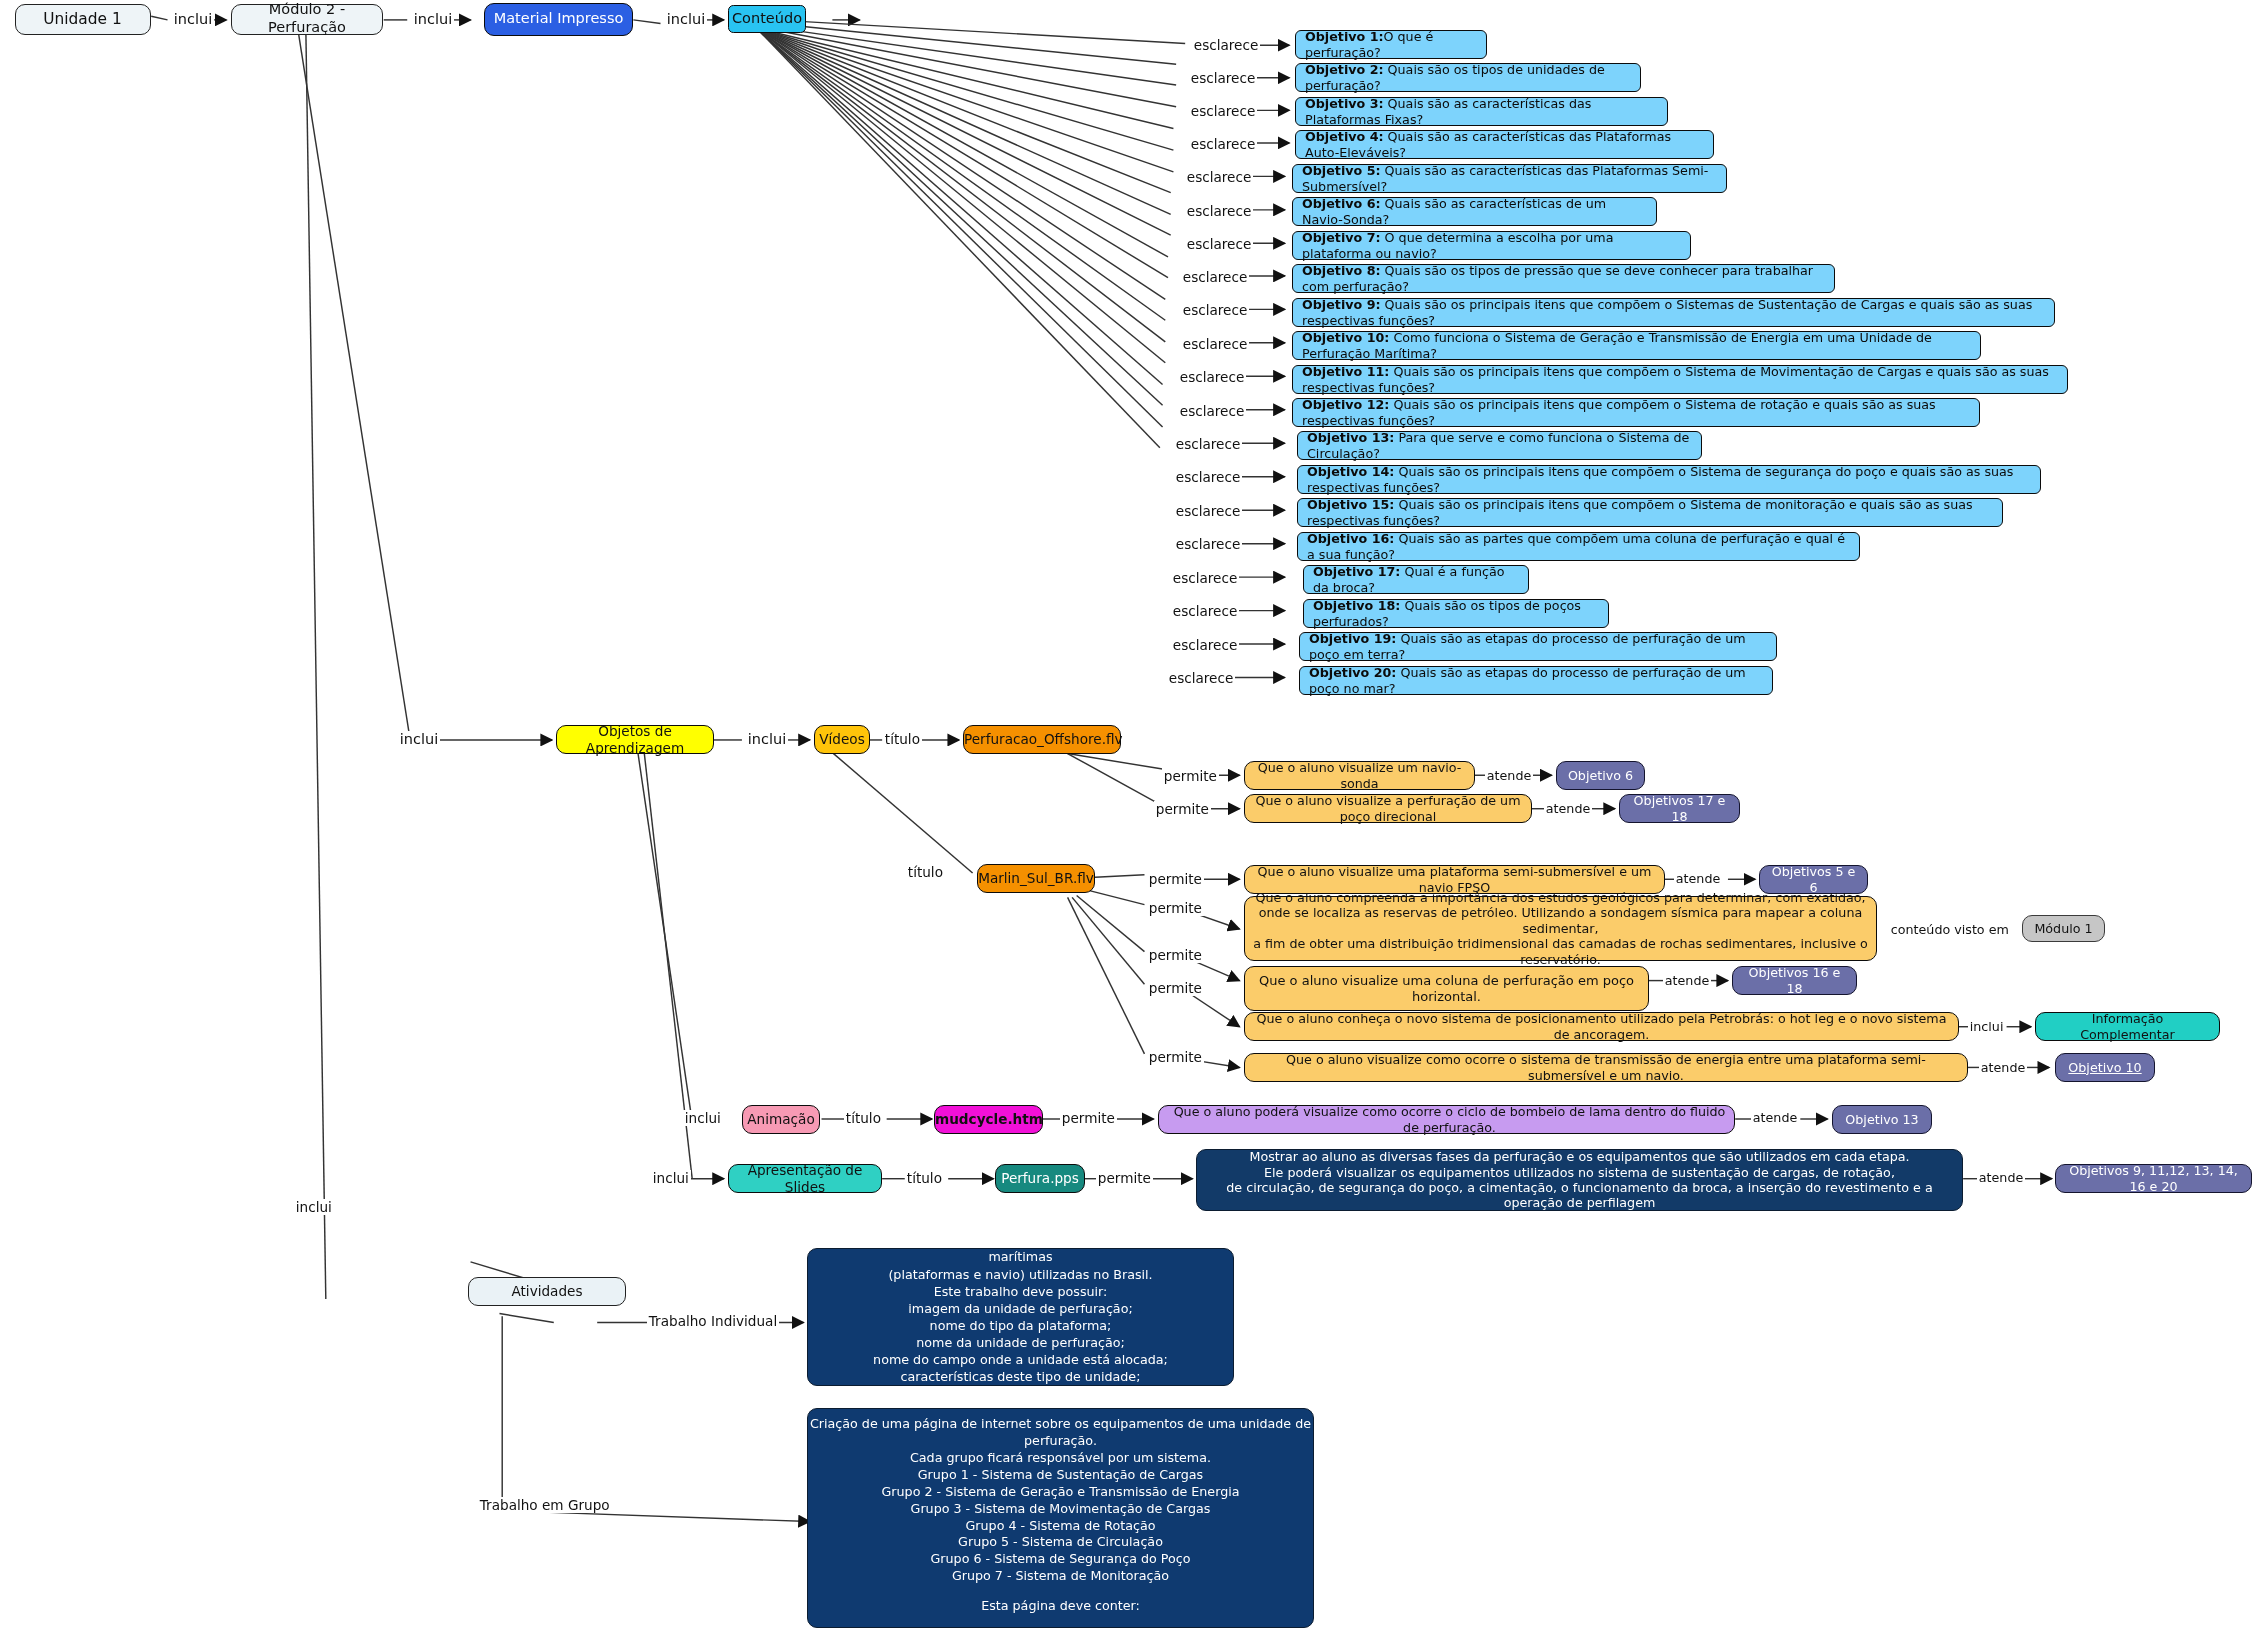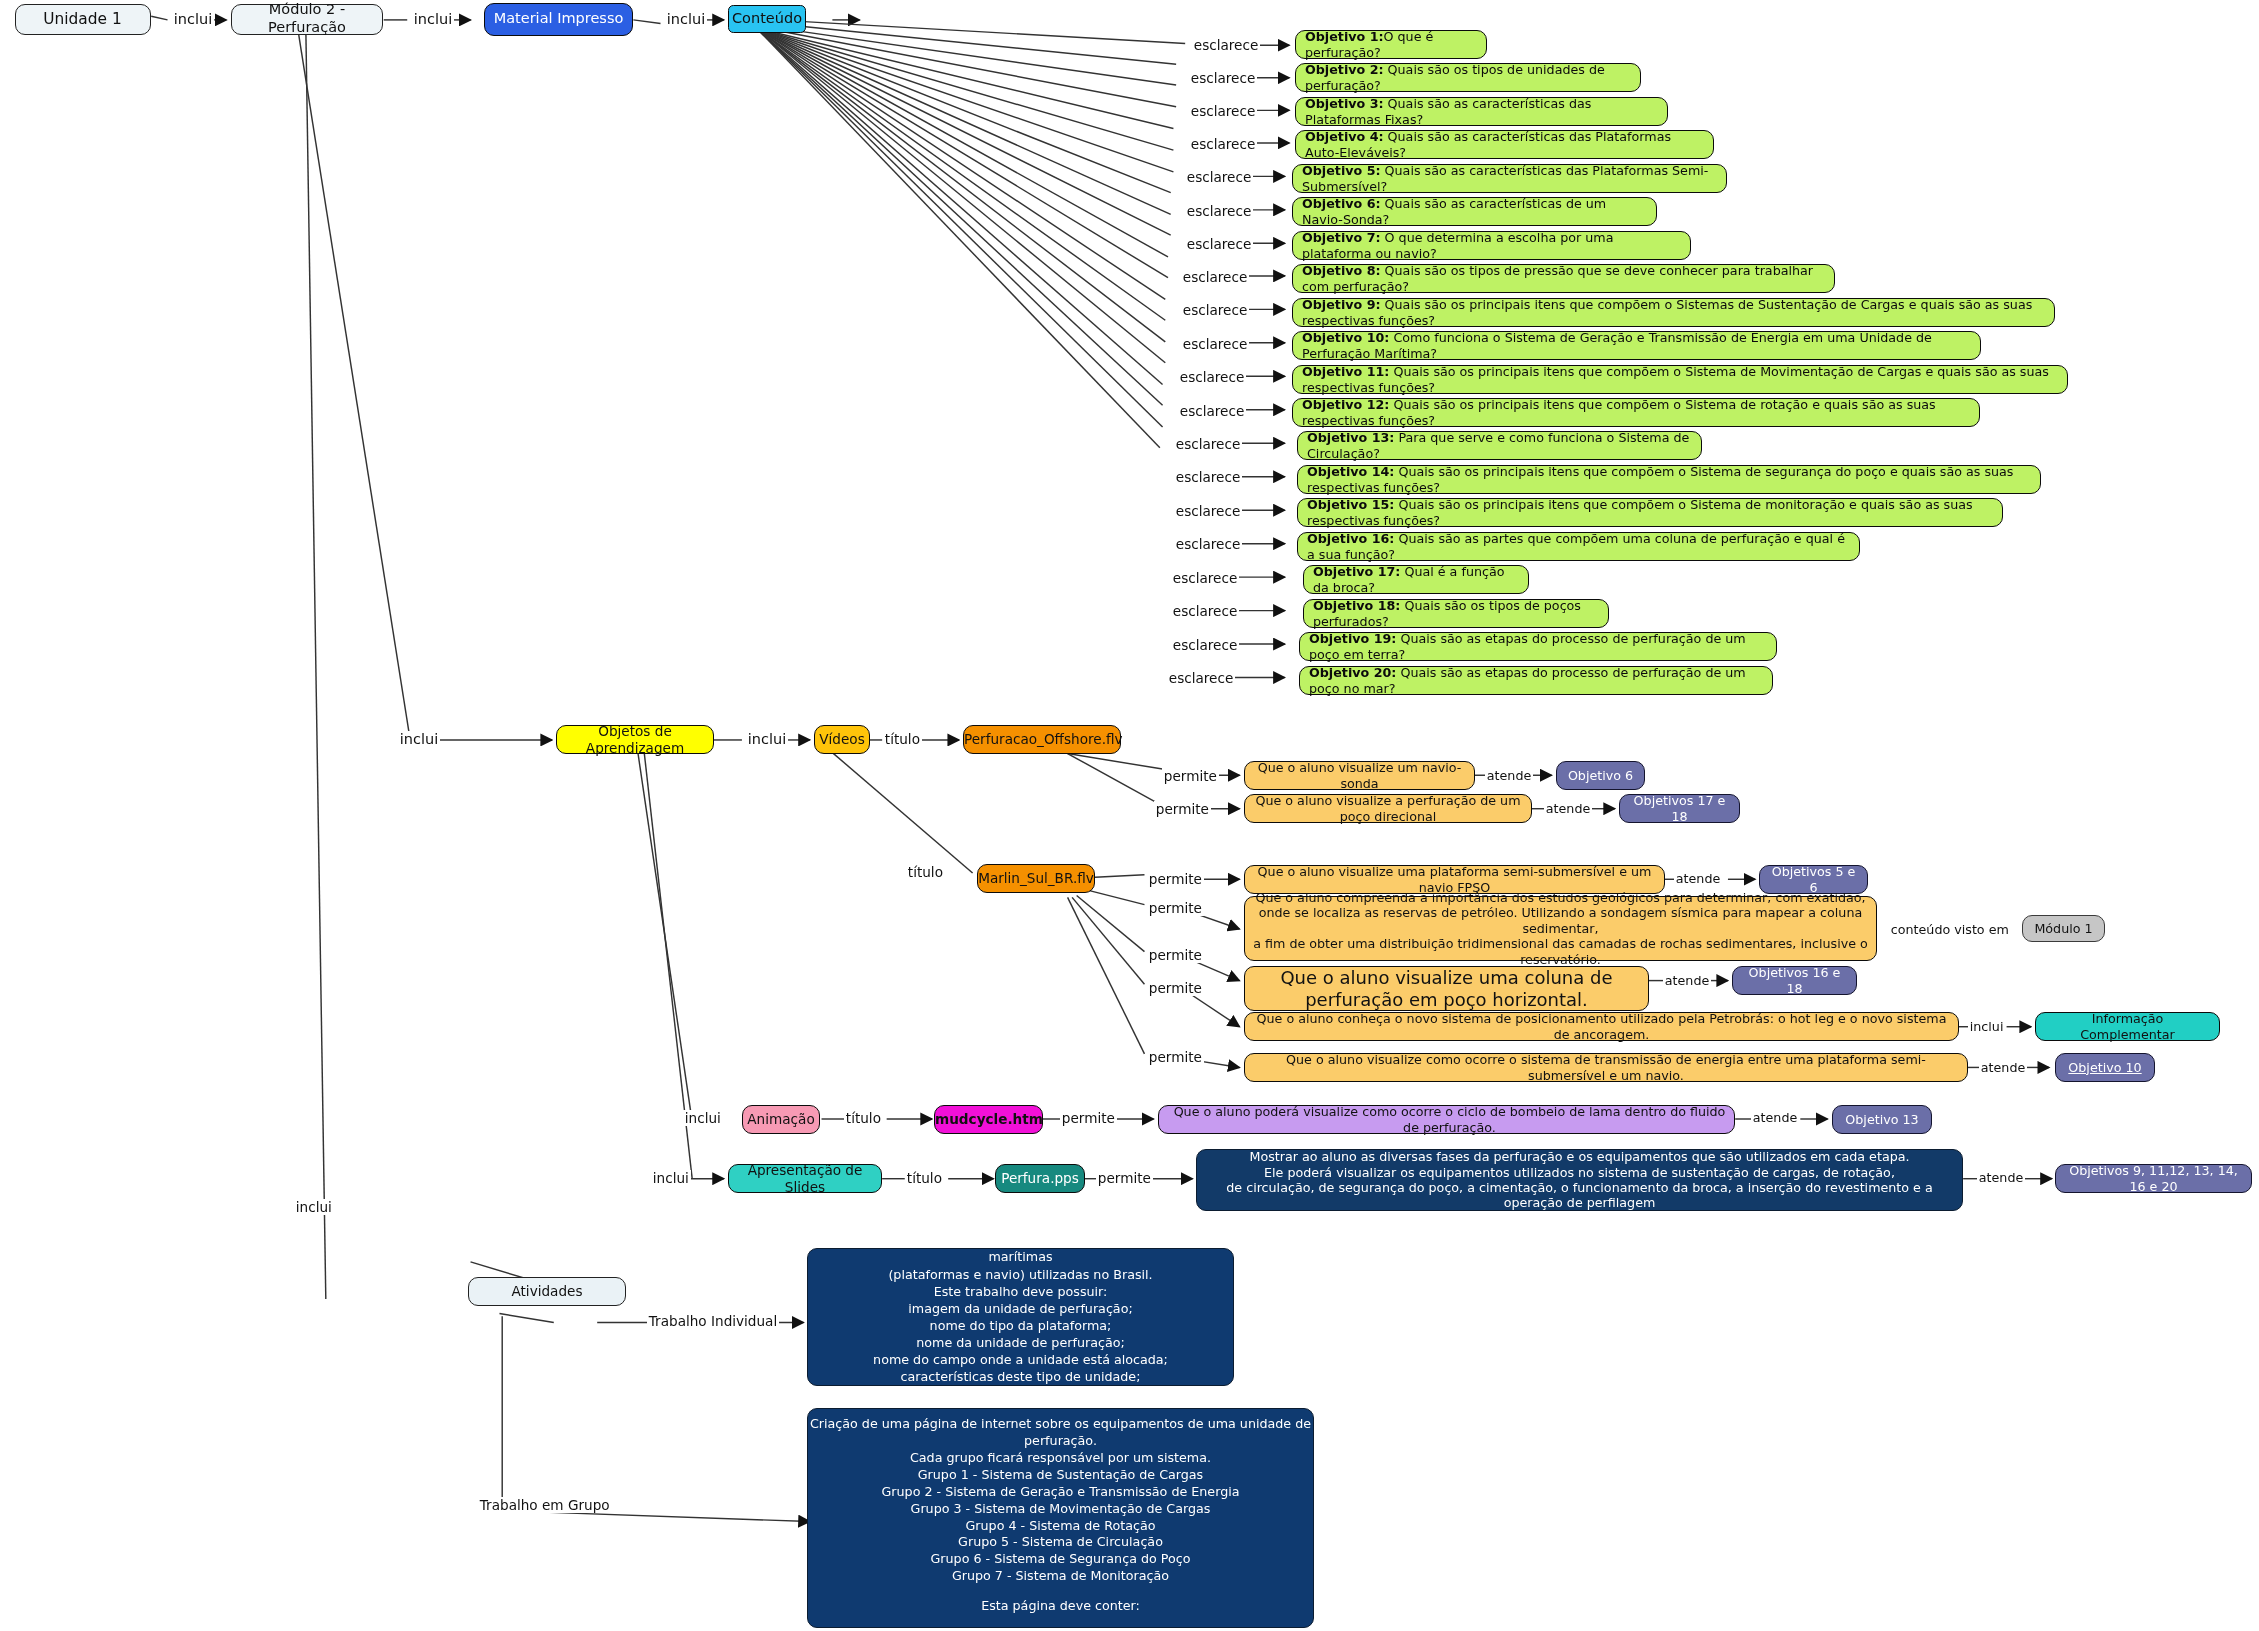--- a/index.html
+++ b/index.html
@@ -10,22 +10,22 @@
   .node{position:absolute;box-sizing:border-box;display:flex;align-items:center;
         justify-content:center;text-align:center;border:1.4px solid #111;
         border-radius:10px;line-height:1.22;}
   .node span{display:block;width:100%;padding:0 7.2px;}
 
   
   .n-unit     {background:#eef4f7;border-color:#222;color:#111;}
   .n-module   {background:#eef4f7;border-color:#222;color:#111;}
   .n-print    {background:#2b5fe3;border-color:#0b0b0b;color:#ffffff;}
   .n-conteudo {background:#29c4f2;border-color:#0b0b0b;color:#111;}
-  .n-obj      {background:#bef264;border-color:#0b0b0b;color:#0b0b0b;
-               justify-content:flex-start;text-align:left;}
+  .n-obj      {background:#7dd3fc;border-color:#0b0b0b;color:#0b0b0b;
+               justify-content:flex-start;text-align:left;border-radius:6px;}
   .n-obj span {padding-left:9px;padding-right:11px;}
   .n-obj b    {font-weight:bold;}
   .n-learn    {background:#ffff00;border-color:#0b0b0b;color:#111;}
   .n-video    {background:#ffc40a;border-color:#0b0b0b;color:#111;}
   .n-file     {background:#f59000;border-color:#0b0b0b;color:#111;}
   .n-desc     {background:#fbcc6a;border-color:#0b0b0b;color:#111;}
   .n-goalref  {background:#6b6fa8;border-color:#14142e;color:#ffffff;}
   .n-mod1     {background:#c6c6c6;border-color:#3b3b3b;color:#111;}
   .n-info     {background:#21cfc4;border-color:#0b0b0b;color:#111;}
   .n-anim     {background:#f79ab4;border-color:#0b0b0b;color:#111;}
@@ -335,21 +335,21 @@
     <span>Que o aluno compreenda a importância dos estudos geológicos para determinar, com exatidão,</span>
     <span>onde se localiza as reservas de petróleo. Utilizando a sondagem sísmica para mapear a coluna sedimentar,</span>
     <span>a fim de obter uma distribuição tridimensional das camadas de rochas sedimentares, inclusive o reservatório.</span>
   </div>
   <div class="elabel" style="left:1889px;top:922px;font-size:12.7px;">conteúdo visto em</div>
   <div class="node n-mod1" style="left:2022px;top:915px;width:83px;height:27px;font-size:12.7px;">
     <span>Módulo 1</span>
   </div>
 
   <div class="elabel" style="left:1147px;top:947px;font-size:13.6px;">permite</div>
-  <div class="node n-desc" style="left:1244px;top:966px;width:405px;height:45px;font-size:18px;">
+  <div class="node n-desc" style="left:1244px;top:966px;width:405px;height:45px;font-size:13px;">
     <span>Que o aluno visualize uma coluna de perfuração em poço horizontal.</span>
   </div>
   <div class="elabel" style="left:1663px;top:973px;font-size:12.7px;">atende</div>
   <div class="node n-goalref" style="left:1732px;top:966px;width:125px;height:29px;font-size:12.7px;">
     <span>Objetivos 16 e  18</span>
   </div>
 
   <div class="elabel" style="left:1147px;top:980px;font-size:13.6px;">permite</div>
   <div class="node n-desc" style="left:1244px;top:1012px;width:715px;height:29px;font-size:12.7px;">
     <span>Que o aluno conheça o novo sistema de posicionamento utilizado pela Petrobrás: o hot leg e o novo sistema de ancoragem.</span>

